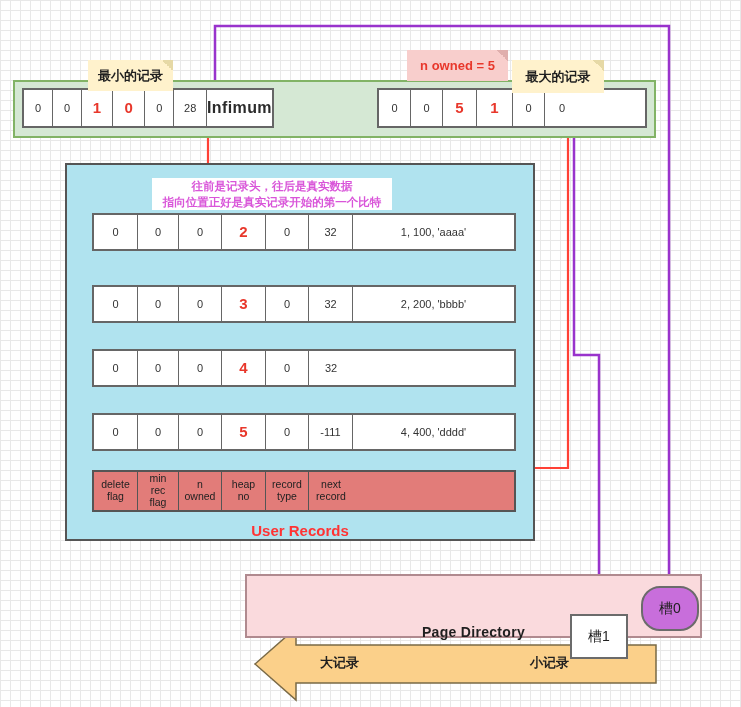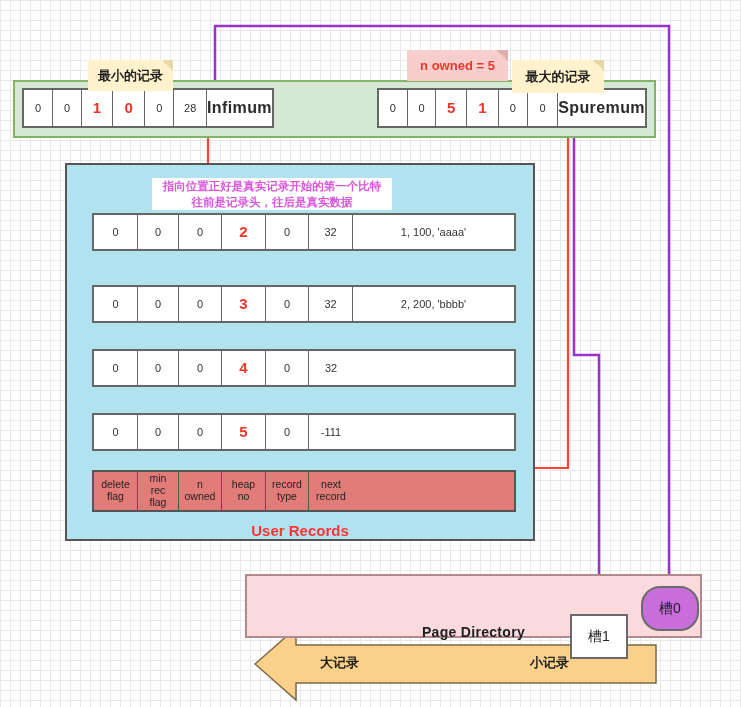--- a/index.html
+++ b/index.html
@@ -232,43 +232,42 @@
     <div class="cell name" style="flex:1">Infimum</div>
   </div>
 
   <div class="abs rec" style="left:377px; top:88px; width:270px; height:40px;">
     <div class="cell" style="width:32px">0</div>
     <div class="cell" style="width:32px">0</div>
     <div class="cell hl" style="width:34px">5</div>
     <div class="cell hl" style="width:36px">1</div>
     <div class="cell" style="width:32px">0</div>
     <div class="cell" style="width:34px">0</div>
-    <div class="cell name" style="flex:1">Spuremum</div>
   </div>
 
   <div class="note note-yellow" style="left:88px; top:60px; width:85px; height:31px;">
     <span>最小的记录</span>
     <span class="fold"></span>
   </div>
 
   <div class="note note-pink" style="left:407px; top:50px; width:101px; height:31px;">
     <span>n owned = 5</span>
     <span class="fold"></span>
   </div>
 
   <div class="note note-yellow" style="left:512px; top:60px; width:92px; height:33px;align-items:center;">
     <span>最大的记录</span>
     <span class="fold"></span>
   </div>
 
   <div class="abs cyan-box" style="left:65px; top:163px; width:470px; height:378px;"></div>
 
   <div class="abs callout" style="left:152px; top:178px; width:240px; height:32px; padding-top:1px;">
+    <div>往前是记录头，往后是真实数据</div>
     <div>指向位置正好是真实记录开始的第一个比特</div>
-    <div>往前是记录头，往后是真实数据</div>
   </div>
 
   <div class="abs rec" style="left:92px; top:213px; width:424px; height:38px;">
     <div class="cell" style="width:44px">0</div>
     <div class="cell" style="width:41px">0</div>
     <div class="cell" style="width:43px">0</div>
     <div class="cell hl" style="width:44px">2</div>
     <div class="cell" style="width:43px">0</div>
     <div class="cell" style="width:44px">32</div>
     <div class="cell data" style="flex:1">1, 100, 'aaaa'</div>
@@ -293,20 +292,21 @@
     <div class="cell" style="width:44px">32</div>
   </div>
 
   <div class="abs rec" style="left:92px; top:413px; width:424px; height:38px;">
     <div class="cell" style="width:44px">0</div>
     <div class="cell" style="width:41px">0</div>
     <div class="cell" style="width:43px">0</div>
     <div class="cell hl" style="width:44px">5</div>
     <div class="cell" style="width:43px">0</div>
     <div class="cell" style="width:44px">-111</div>
+    <div class="cell data" style="flex:1">4, 400, 'dddd'</div>
   </div>
 
   <div class="abs hdr" style="left:92px; top:470px; width:424px; height:42px;">
     <div class="cell" style="width:44px">delete<br>flag</div>
     <div class="cell" style="width:41px">min<br>rec<br>flag</div>
     <div class="cell" style="width:43px">n<br>owned</div>
     <div class="cell" style="width:44px">heap<br>no</div>
     <div class="cell" style="width:43px">record<br>type</div>
     <div class="cell" style="width:44px">next<br>record</div>
   </div>

